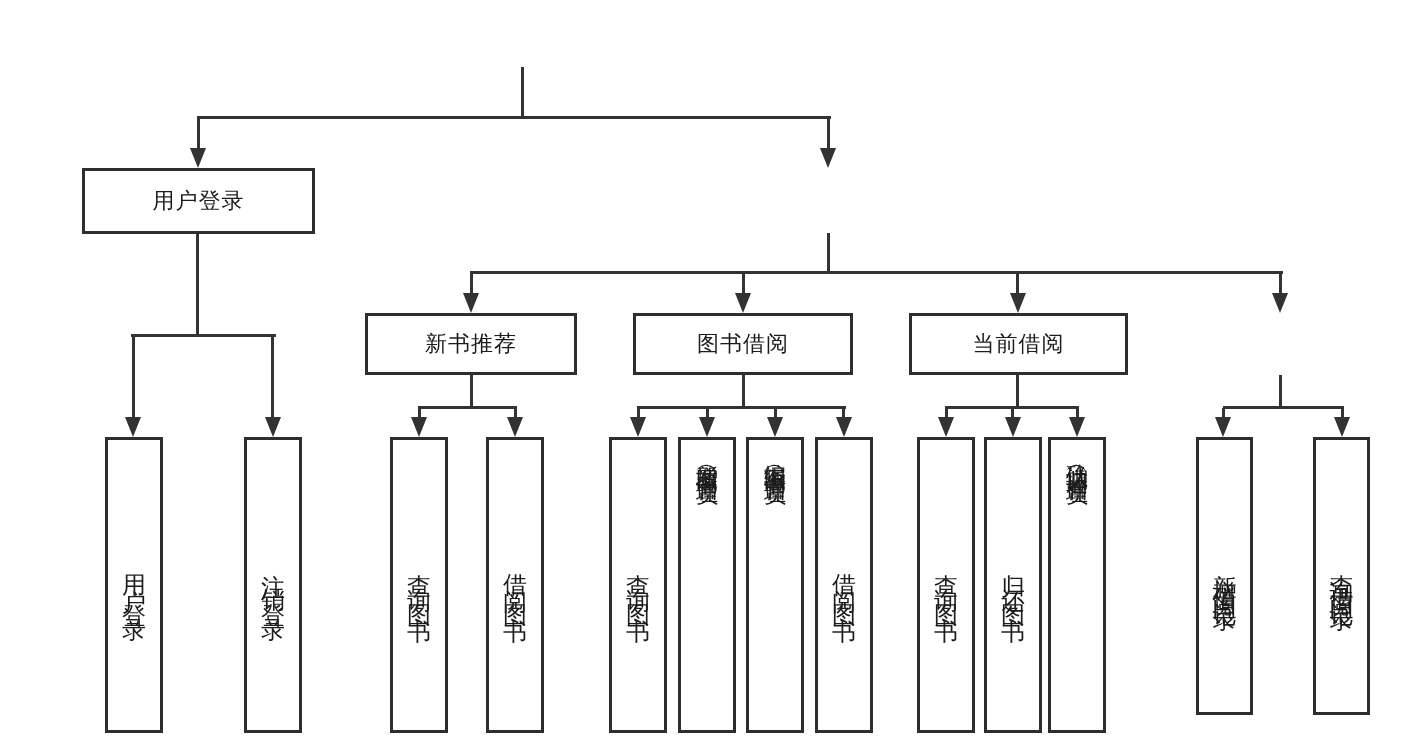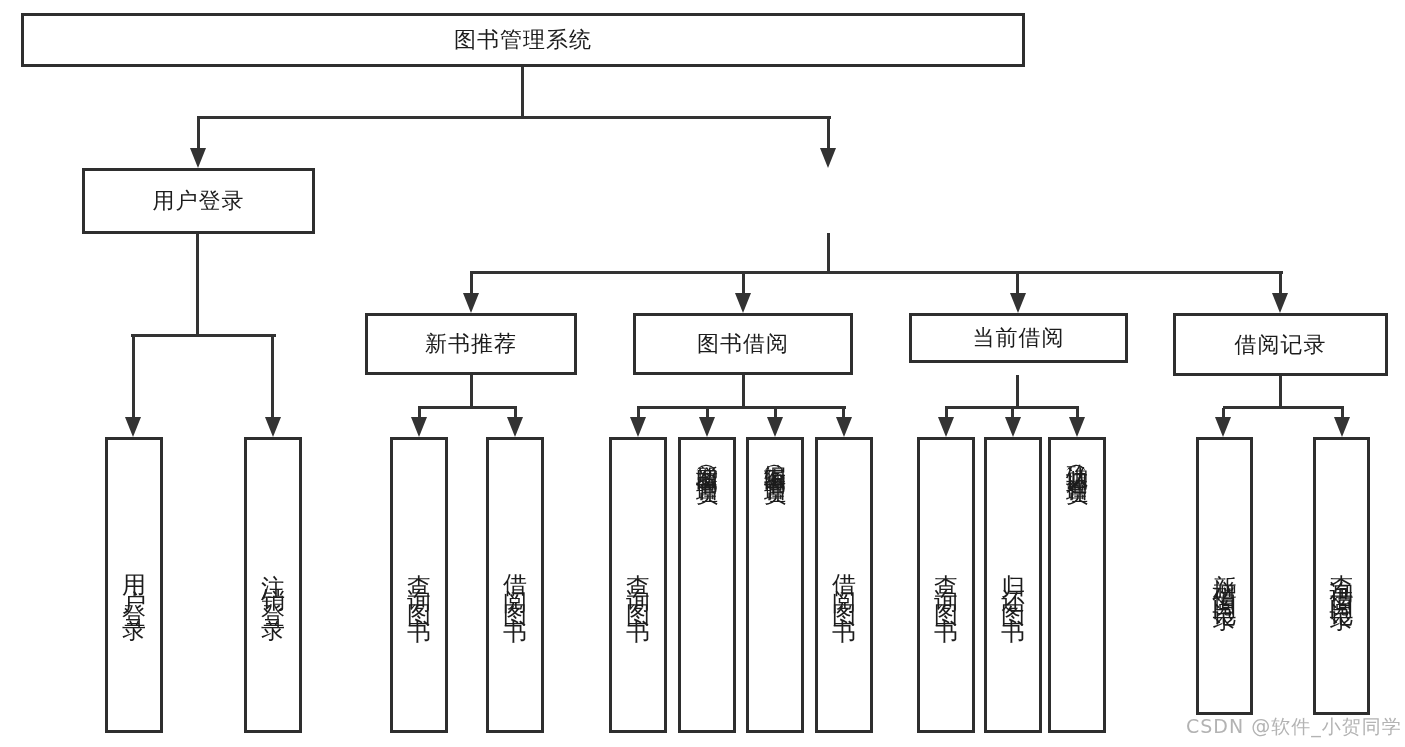--- a/index.html
+++ b/index.html
@@ -113,40 +113,34 @@
   <div class="line" style="left:1011px;top:408px;width:3px;height:12px;"></div>
   <div class="arrow" style="left:1005px;top:417px;"></div>
   <div class="line" style="left:1076px;top:408px;width:3px;height:12px;"></div>
   <div class="arrow" style="left:1069px;top:417px;"></div>
 
   <div class="line" style="left:1222px;top:408px;width:3px;height:12px;"></div>
   <div class="arrow" style="left:1215px;top:417px;"></div>
   <div class="line" style="left:1341px;top:408px;width:3px;height:12px;"></div>
   <div class="arrow" style="left:1334px;top:417px;"></div>
 
-  <div class="box" style="left:21px;top:13px;width:1004px;height:54px;">
-    <span class="hlabel">图书管理系统</span>
-  </div>
 
   <div class="box" style="left:82px;top:168px;width:233px;height:66px;">
     <span class="hlabel">用户登录</span>
   </div>
 
 
   <div class="box" style="left:633px;top:313px;width:220px;height:62px;">
     <span class="hlabel">图书借阅</span>
   </div>
   <div class="box" style="left:365px;top:313px;width:212px;height:62px;">
     <span class="hlabel">新书推荐</span>
   </div>
-  <div class="box" style="left:909px;top:313px;width:219px;height:50px;">
+  <div class="box" style="left:909px;top:313px;width:219px;height:62px;">
     <span class="hlabel">当前借阅</span>
-  </div>
-  <div class="box" style="left:1173px;top:313px;width:215px;height:63px;">
-    <span class="hlabel">借阅记录</span>
   </div>
 
   <div class="box leaf" style="left:105px;top:437px;width:58px;height:296px;">
     <span class="vtext v-short">用户登录</span>
   </div>
   <div class="box leaf" style="left:244px;top:437px;width:58px;height:296px;">
     <span class="vtext v-short">注销登录</span>
   </div>
 
   <div class="box leaf" style="left:390px;top:437px;width:58px;height:296px;">
@@ -179,15 +173,14 @@
     <span class="vtext v-long">确认归还（管理员）</span>
   </div>
 
   <div class="box leaf" style="left:1196px;top:437px;width:57px;height:278px;">
     <span class="vtext v-med">新增借阅记录</span>
   </div>
   <div class="box leaf" style="left:1313px;top:437px;width:57px;height:278px;">
     <span class="vtext v-med">查询借阅记录</span>
   </div>
 
-  <div class="watermark" style="left:1186px;top:714px;">CSDN @软件_小贺同学</div>
 
 </div>
 
 </body></html>

